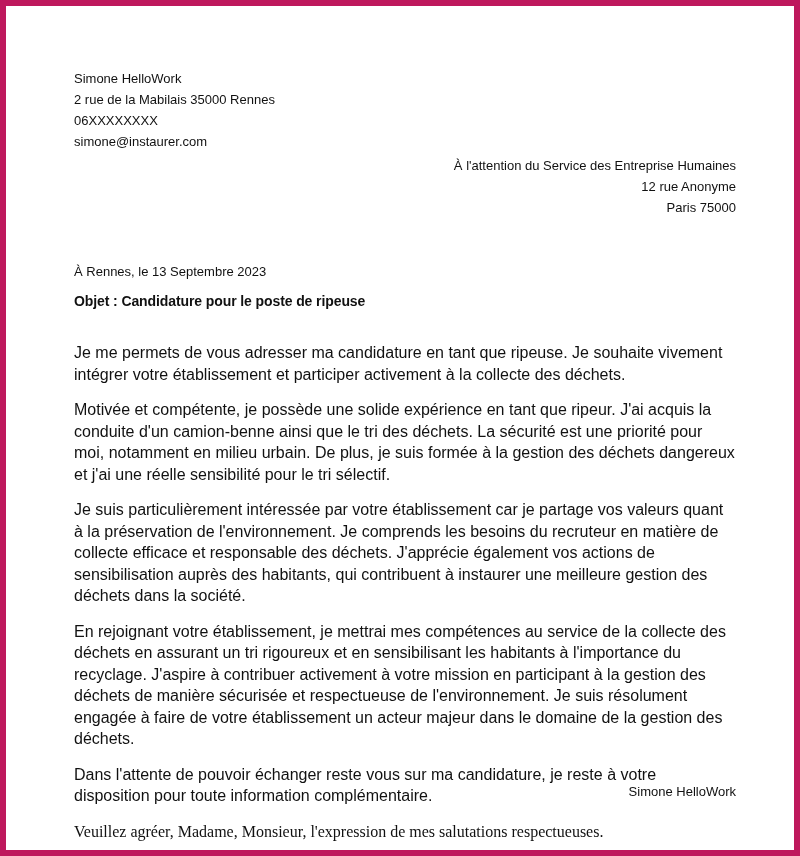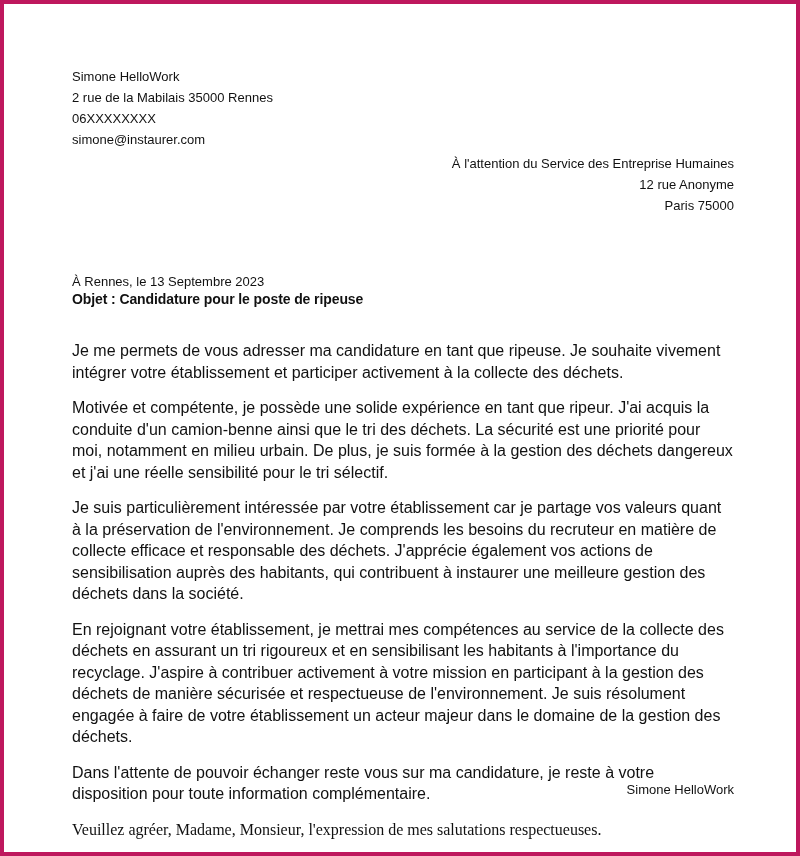--- a/index.html
+++ b/index.html
@@ -14,21 +14,21 @@
     font-family: "Liberation Sans", sans-serif;
     color: #111111;
     -webkit-font-smoothing: antialiased;
   }
 
   .page {
     box-sizing: border-box;
     width: 800px;
     height: 856px;
     background: #ffffff;
-    border: 4px solid #be185d;
+    border: 6px solid #be185d;
     position: relative;
     overflow: hidden;
   }
 
   .sheet {
     box-sizing: border-box;
     position: absolute;
     left: 68px;
     top: 0;
     width: 662px;
@@ -55,21 +55,21 @@
     white-space: nowrap;
   }
 
   .sender div,
   .recipient div {
     display: block;
   }
 
   .dateline {
     position: absolute;
-    top: 267px;
+    top: 255px;
     left: 0;
     font-size: 13px;
     line-height: 21px;
   }
 
   .subject {
     position: absolute;
     top: 285px;
     left: 0;
     font-size: 14px;

